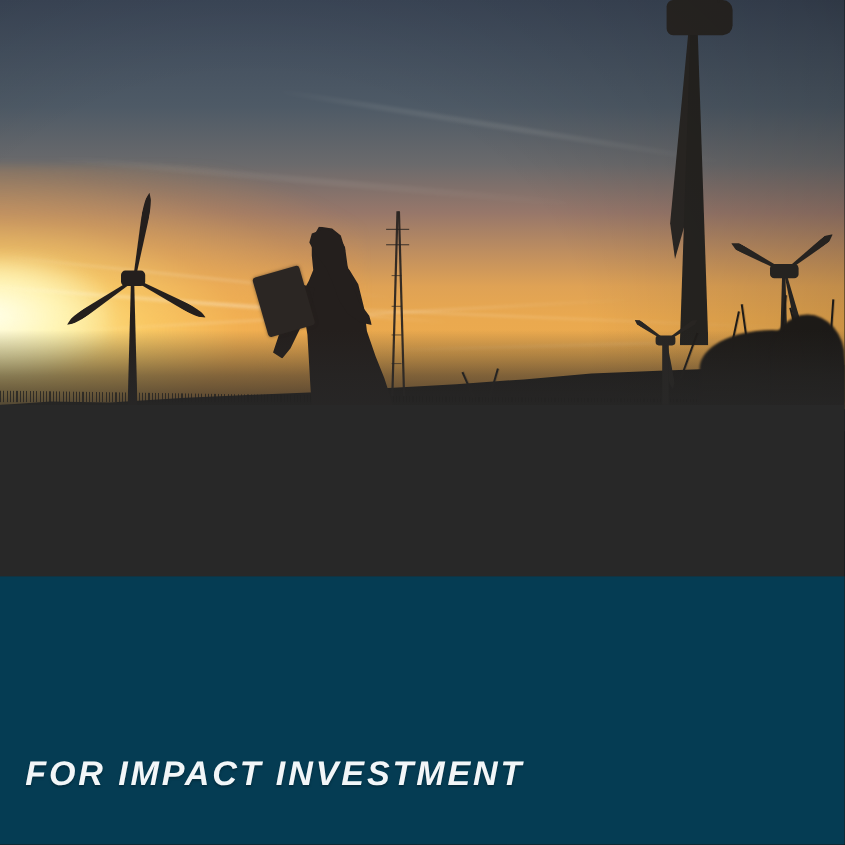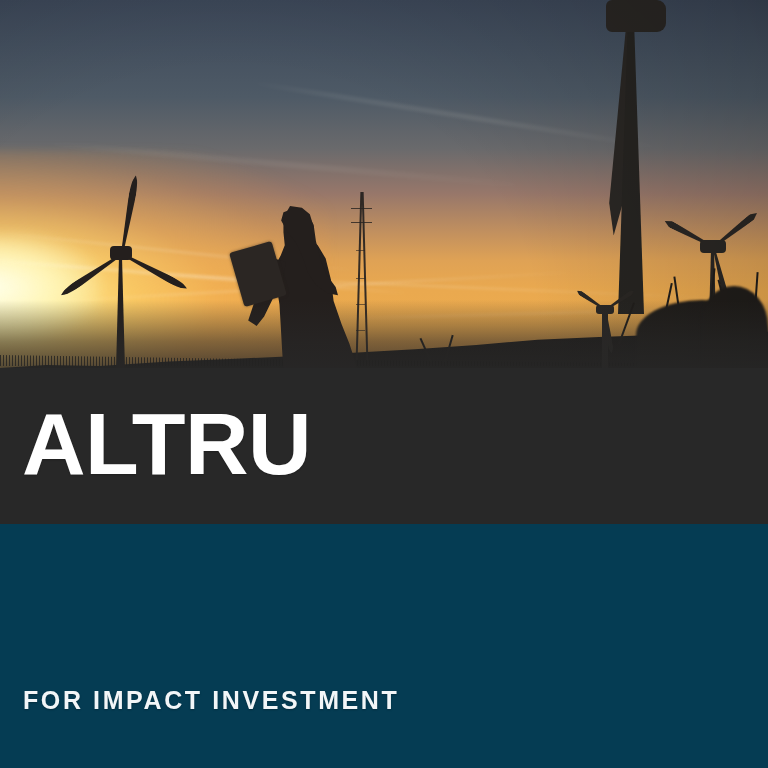--- a/index.html
+++ b/index.html
@@ -336,22 +336,23 @@
     line-height: 91px;
     letter-spacing: -0.5px;
     white-space: nowrap;
     text-shadow: 0 1px 2px rgba(0,0,0,0.22);
   }
   .tagline {
     position: absolute;
     left: 23px;
     top: 686px;
     color: #f2f6f8;
+    font-style: italic;
     font-weight: 700;
-    font-size: 25px;
+    font-size: 31px;
     letter-spacing: 2.6px;
     white-space: nowrap;
     text-shadow: 0 1px 2px rgba(0,0,0,0.25);
   }
 </style>
 </head>
 <body>
 
 <div class="poster">
 
@@ -435,18 +436,17 @@
     <div class="blade-grass bg8"></div>
 
     <div class="photo-soft"></div>
   </div>
 
   <div class="overlay-fade"></div>
   <div class="overlay-dark"></div>
   <div class="band-teal"></div>
 
   <div class="titleblock">
-    <span class="title-line">ALTRU</span>
   </div>
 
   <div class="tagline">FOR IMPACT INVESTMENT</div>
 
 </div>
 
 </body></html>

